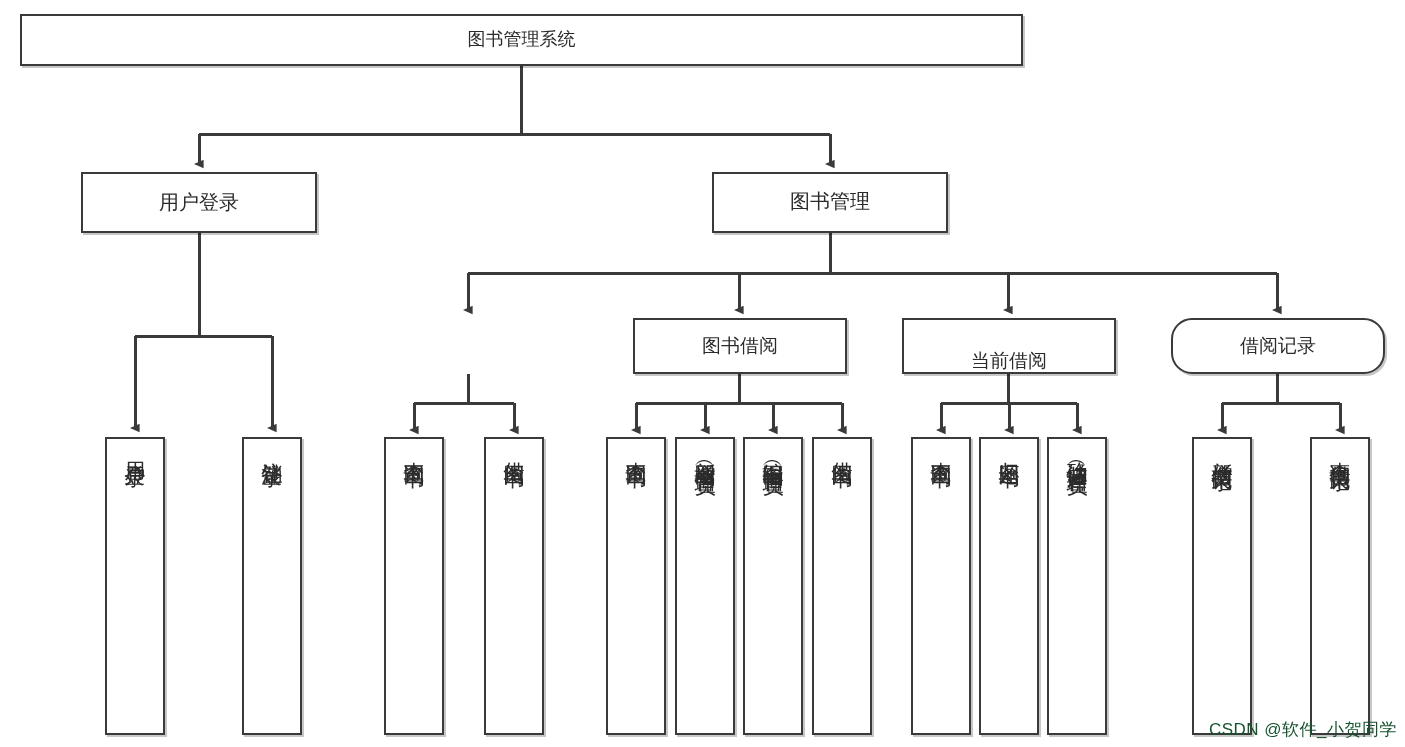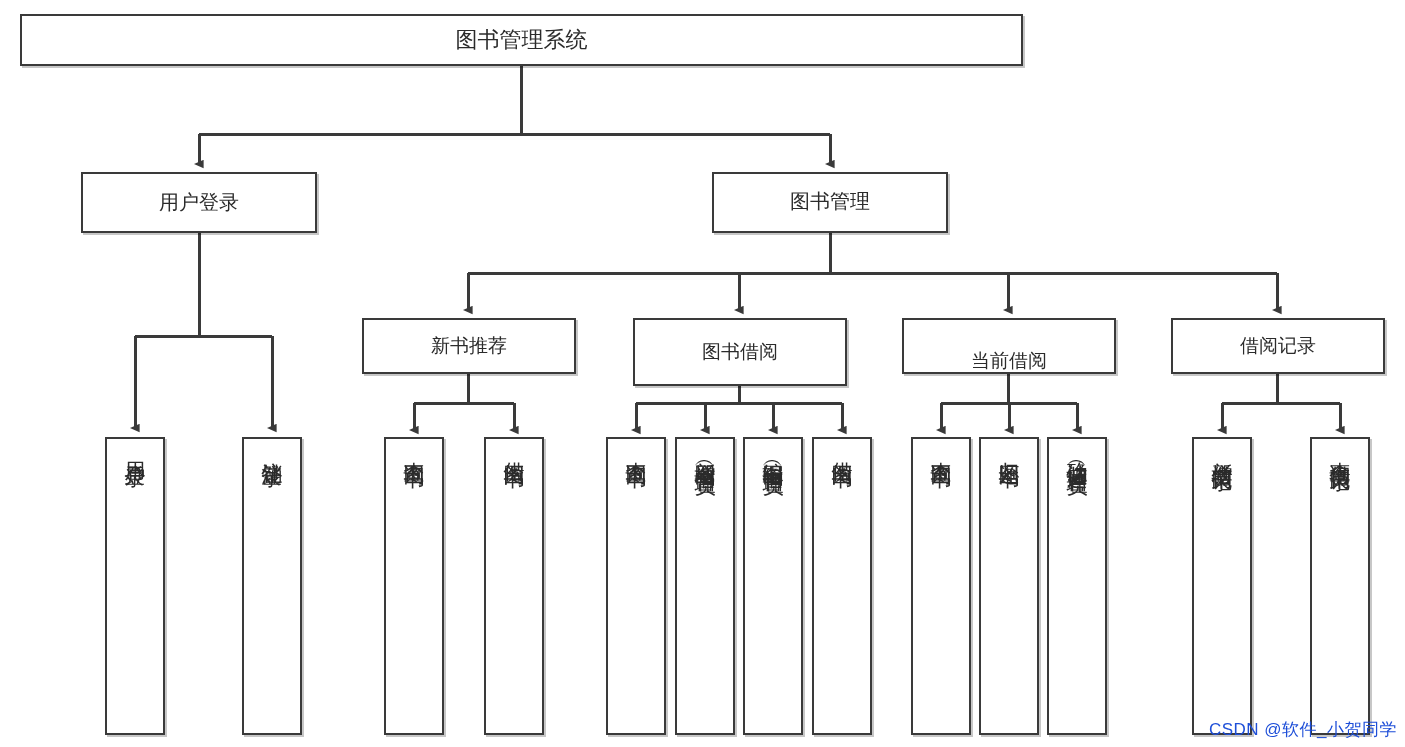--- a/index.html
+++ b/index.html
@@ -37,42 +37,42 @@
     color: #2b2b2b;
     z-index: 2;
   }
   .node-label {
     display: block;
     text-align: center;
     line-height: 1.18;
     white-space: pre;
   }
   
-  .tier-root .node-label { font-size: 22px; }
+  .tier-root .node-label { font-size: 18px; }
   .tier-1 .node-label   { font-size: 20px; }
   .tier-2 .node-label   { font-size: 19px; }
   
   .leaf {
     align-items: flex-start;
     justify-content: center;
     padding-top: 6px;
   }
   .leaf .node-label {
     writing-mode: vertical-rl;
     text-orientation: upright;
     font-size: 21px;
     letter-spacing: 2px;
     line-height: 1.05;
   }
   .watermark {
     position: absolute;
     right: 8px;
     bottom: 6px;
     font-size: 17px;
-    color: #1d4ed8;
+    color: #14532d;
     letter-spacing: 0.5px;
     z-index: 5;
     white-space: nowrap;
   }
 </style>
 </head>
 <body>
 
 <div id="canvas">
 
@@ -131,30 +131,27 @@
     <span class="node-label">图书管理系统</span>
   </div>
 
   <div class="node tier-1" style="left:81px; top:172px; width:236px; height:61px;">
     <span class="node-label">用户登录</span>
   </div>
   <div class="node tier-1" style="left:712px; top:172px; width:236px; height:61px;font-family:Liberation Mono, monospace;">
     <span class="node-label">图书管理</span>
   </div>
 
-  <div class="node tier-2" style="left:362px; top:318px; width:214px; height:56px;">
-    <span class="node-label">新书推荐</span>
-  </div>
-  <div class="node tier-2" style="left:633px; top:318px; width:214px; height:68px;">
+  <div class="node tier-2" style="left:633px; top:318px; width:214px; height:56px;">
     <span class="node-label">图书借阅</span>
   </div>
   <div class="node tier-2" style="left:902px; top:318px; width:214px; height:56px;align-items:flex-end;">
     <span class="node-label">当前借阅</span>
   </div>
-  <div class="node tier-2" style="left:1171px; top:318px; width:214px; height:56px;">
+  <div class="node tier-2" style="left:1171px; top:318px; width:214px; height:56px;border-radius:21px;">
     <span class="node-label">借阅记录</span>
   </div>
 
   <div class="node leaf" style="left:105px; top:437px; width:60px; height:298px;">
     <span class="node-label">用户登录</span>
   </div>
   <div class="node leaf" style="left:242px; top:437px; width:60px; height:298px;">
     <span class="node-label">注销登录</span>
   </div>
 

